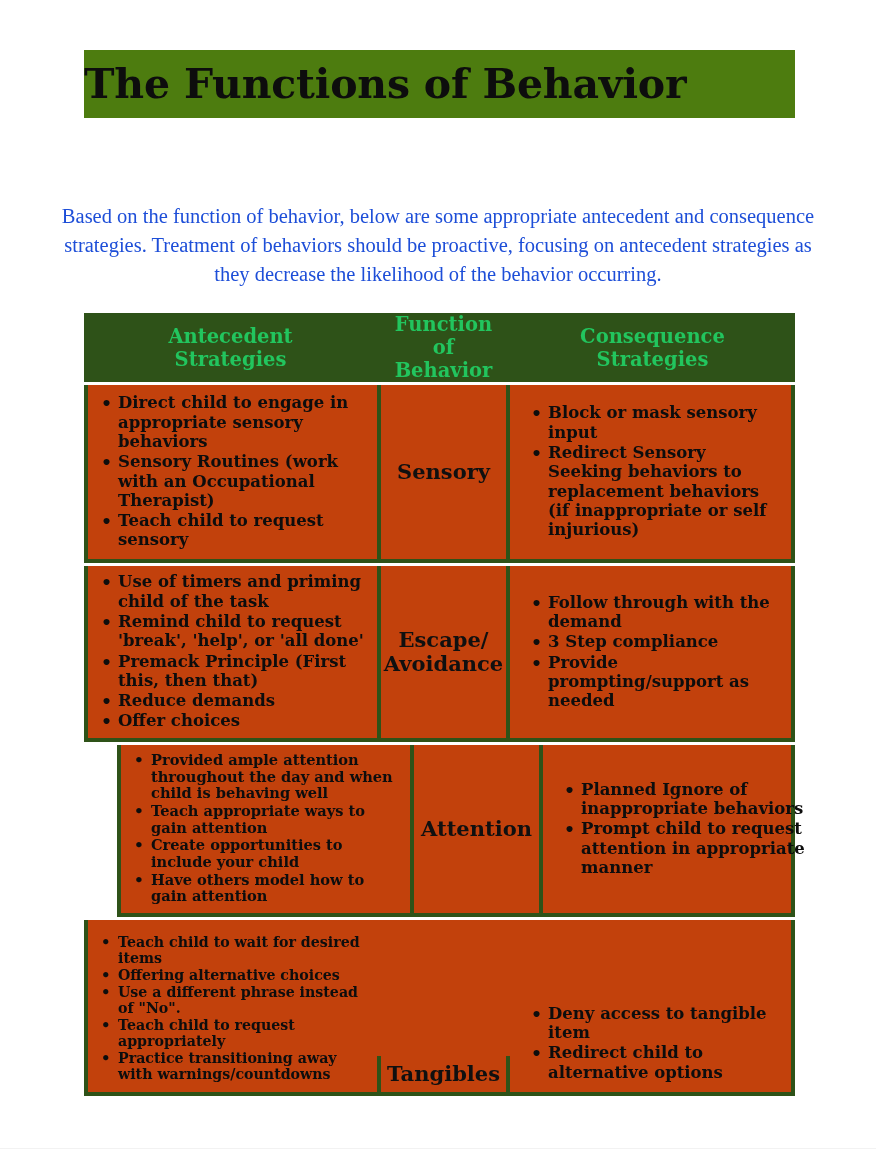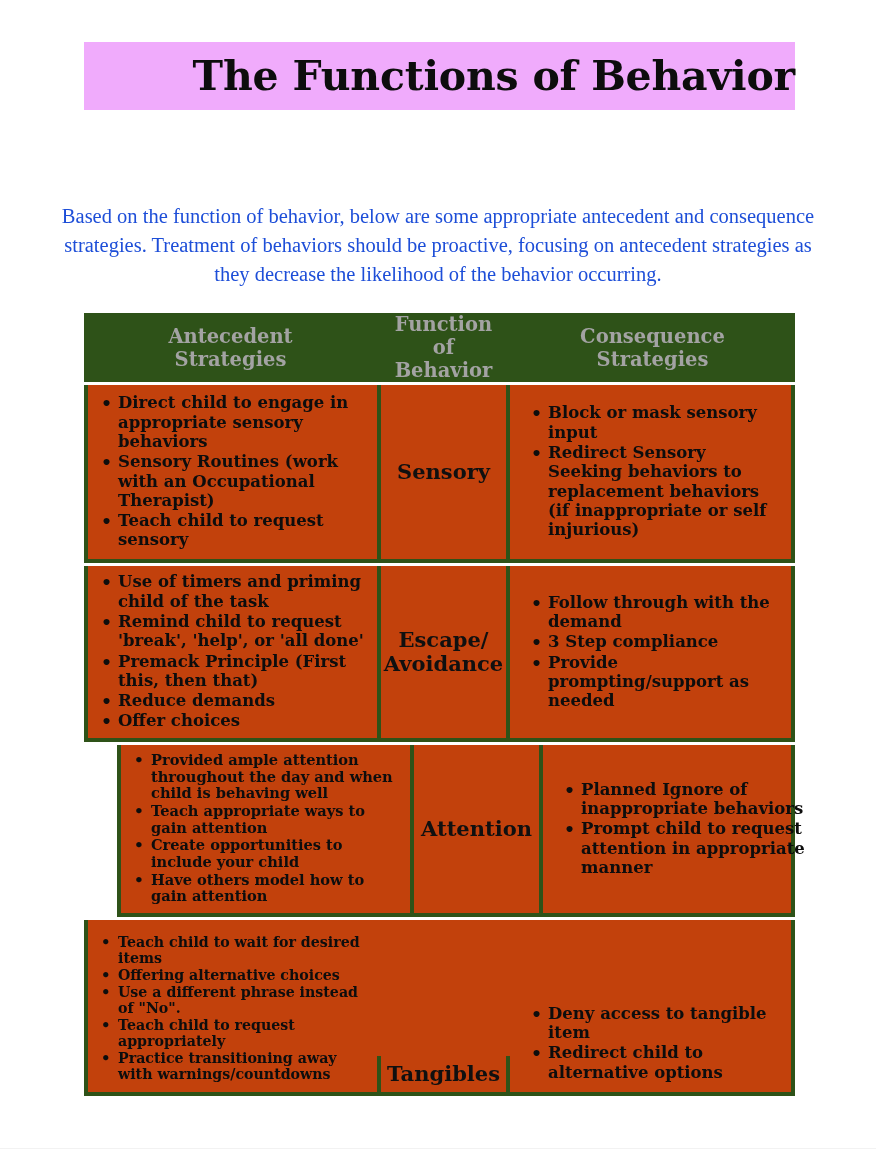--- a/index.html
+++ b/index.html
@@ -32,27 +32,27 @@
     width: 876px;
     height: 24px;
     background: #ffffff;
     border-top: 1px solid #f2f2f2;
   }
 
   
   .title-band {
     position: absolute;
     left: 84px;
-    top: 42px;
+    top: 50px;
     width: 711px;
     height: 68px;
-    background: #f0abfc;
+    background: #4d7c0f;
     display: flex;
     align-items: center;
-    justify-content: flex-end;
+    justify-content: flex-start;
   }
   .title-text {
     font-family: "DejaVu Serif", "Liberation Serif", serif;
     font-weight: 700;
     font-size: 41px;
     line-height: 1;
     letter-spacing: -0.2px;
     color: #0d0d0d;
     white-space: nowrap;
   }
@@ -77,21 +77,21 @@
     width: 711px;
   }
 
   .thead {
     background: #2e5218;
     display: flex;
     height: 69px;
     align-items: center;
   }
   .th {
-    color: #a3a3a3;
+    color: #22c55e;
     font-family: "DejaVu Serif", "Liberation Serif", serif;
     font-weight: 700;
     font-size: 19.5px;
     line-height: 1.18;
     text-align: center;
     padding: 0 4px;
     box-sizing: border-box;
   }
   .th .l2 { display: block; }
 

